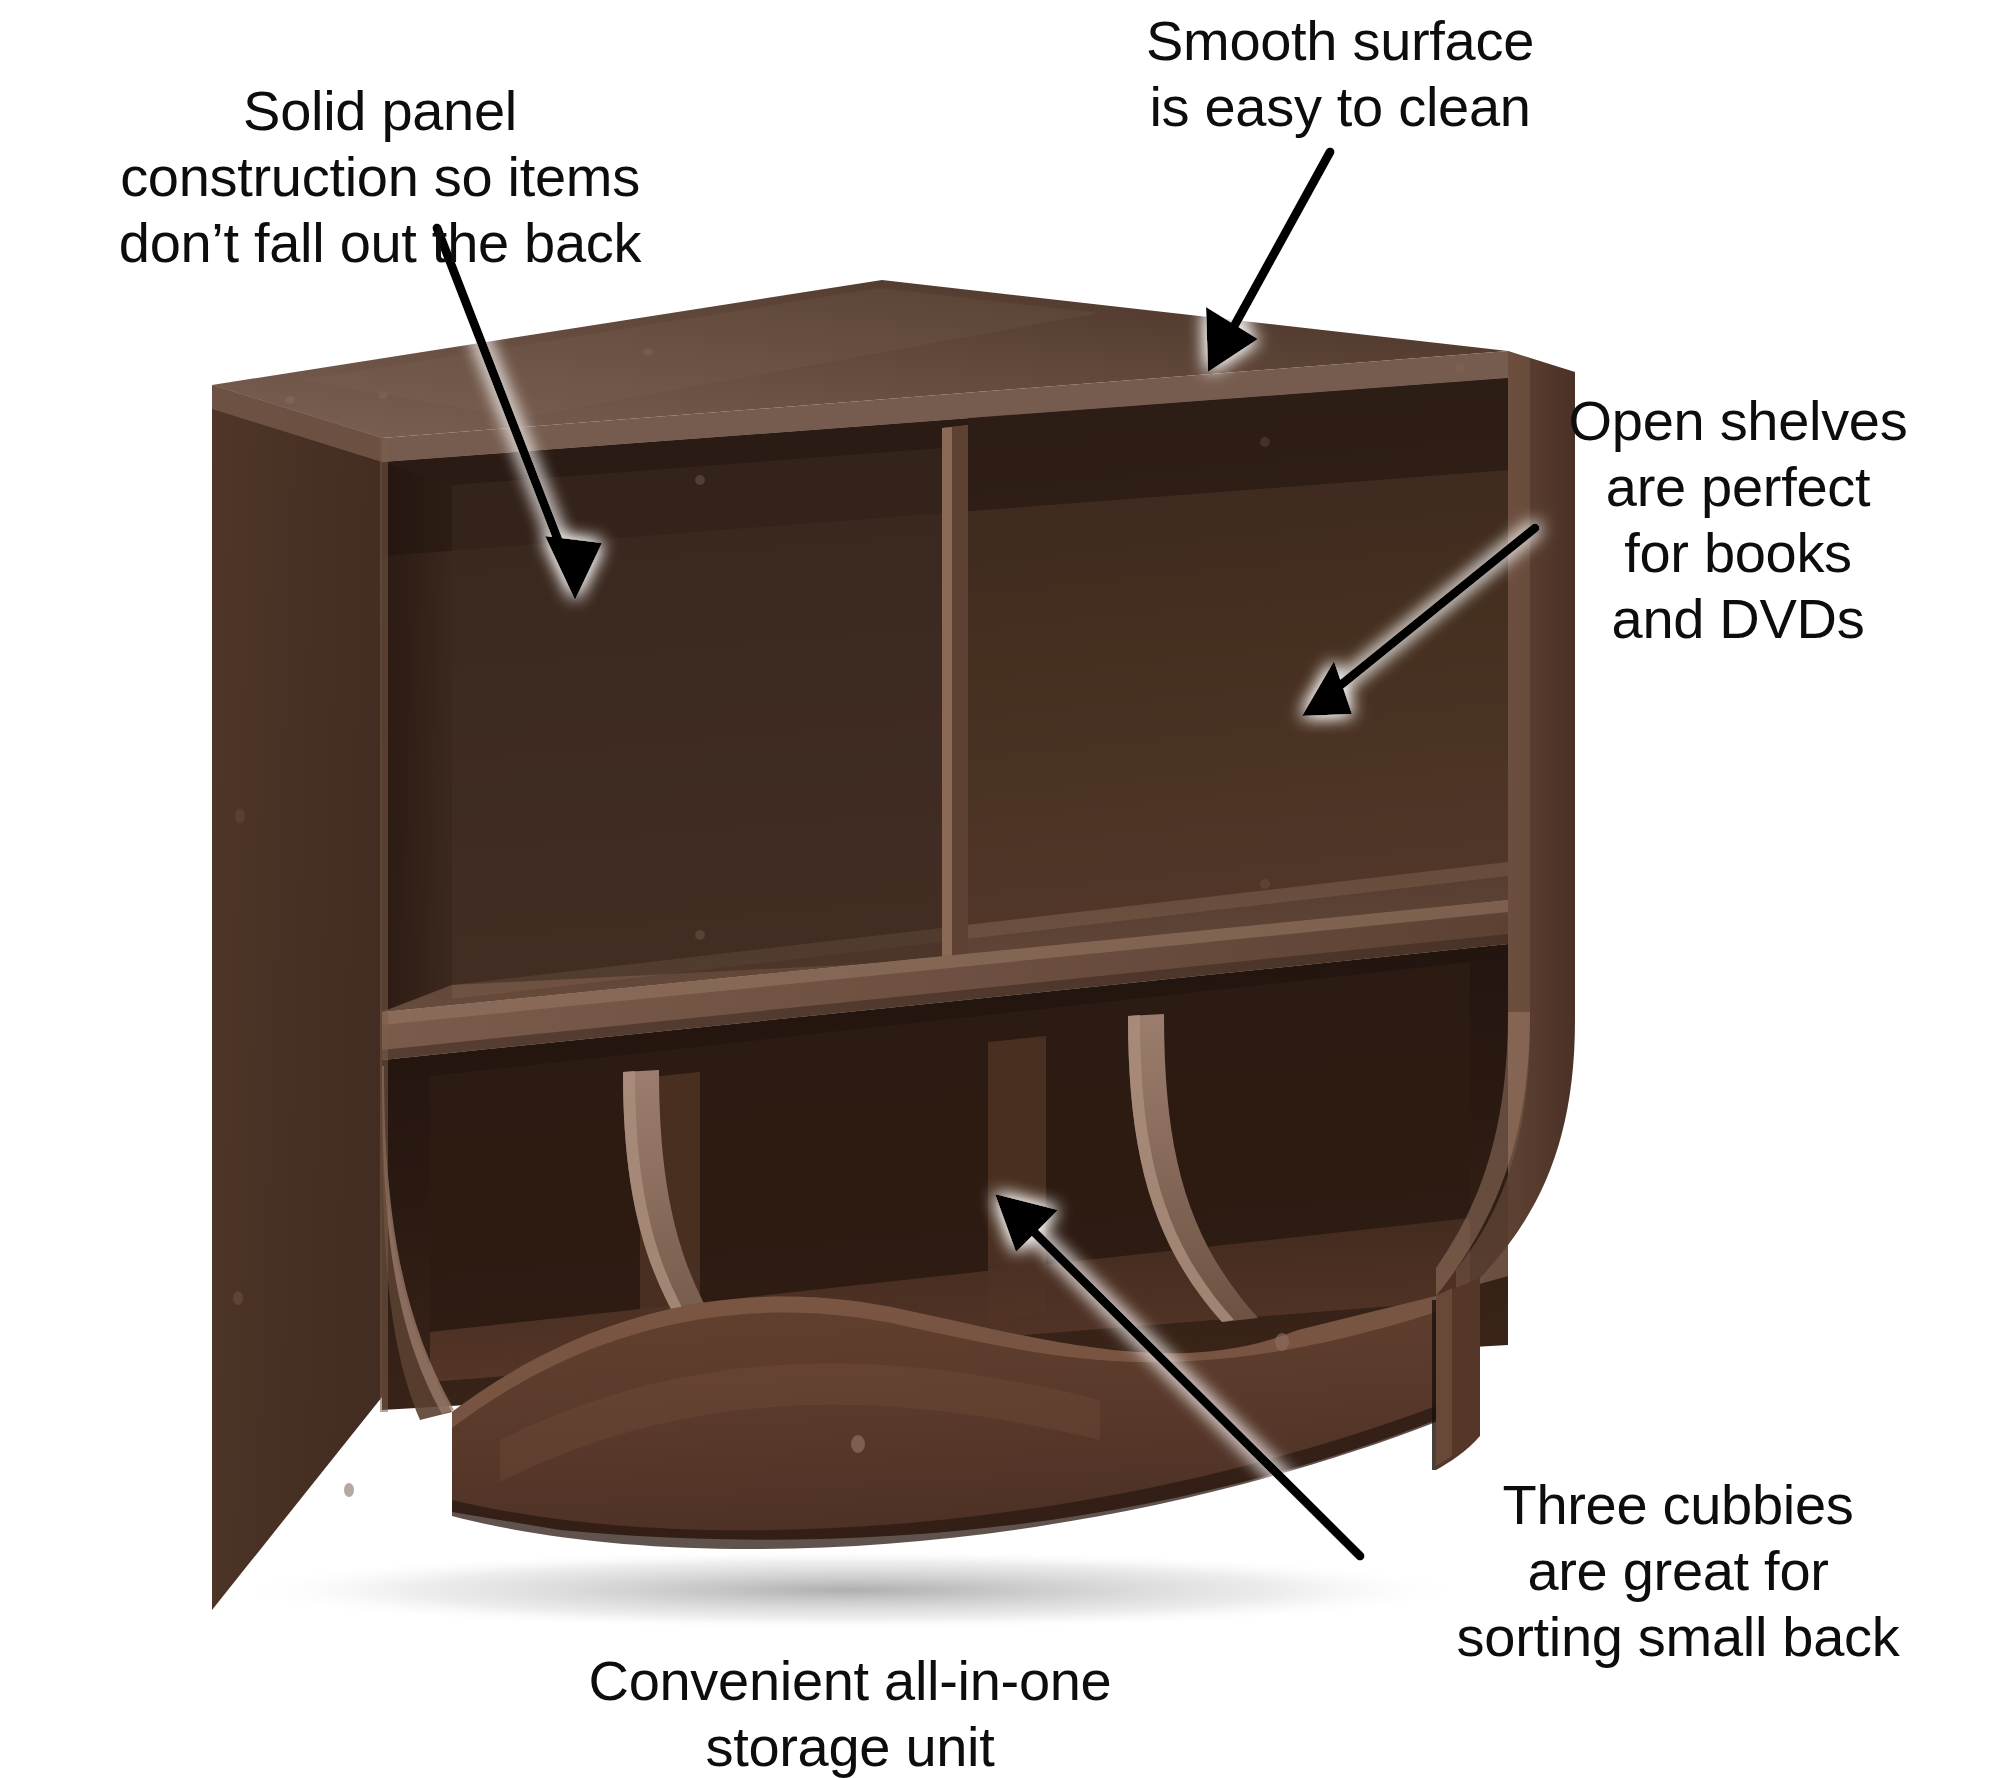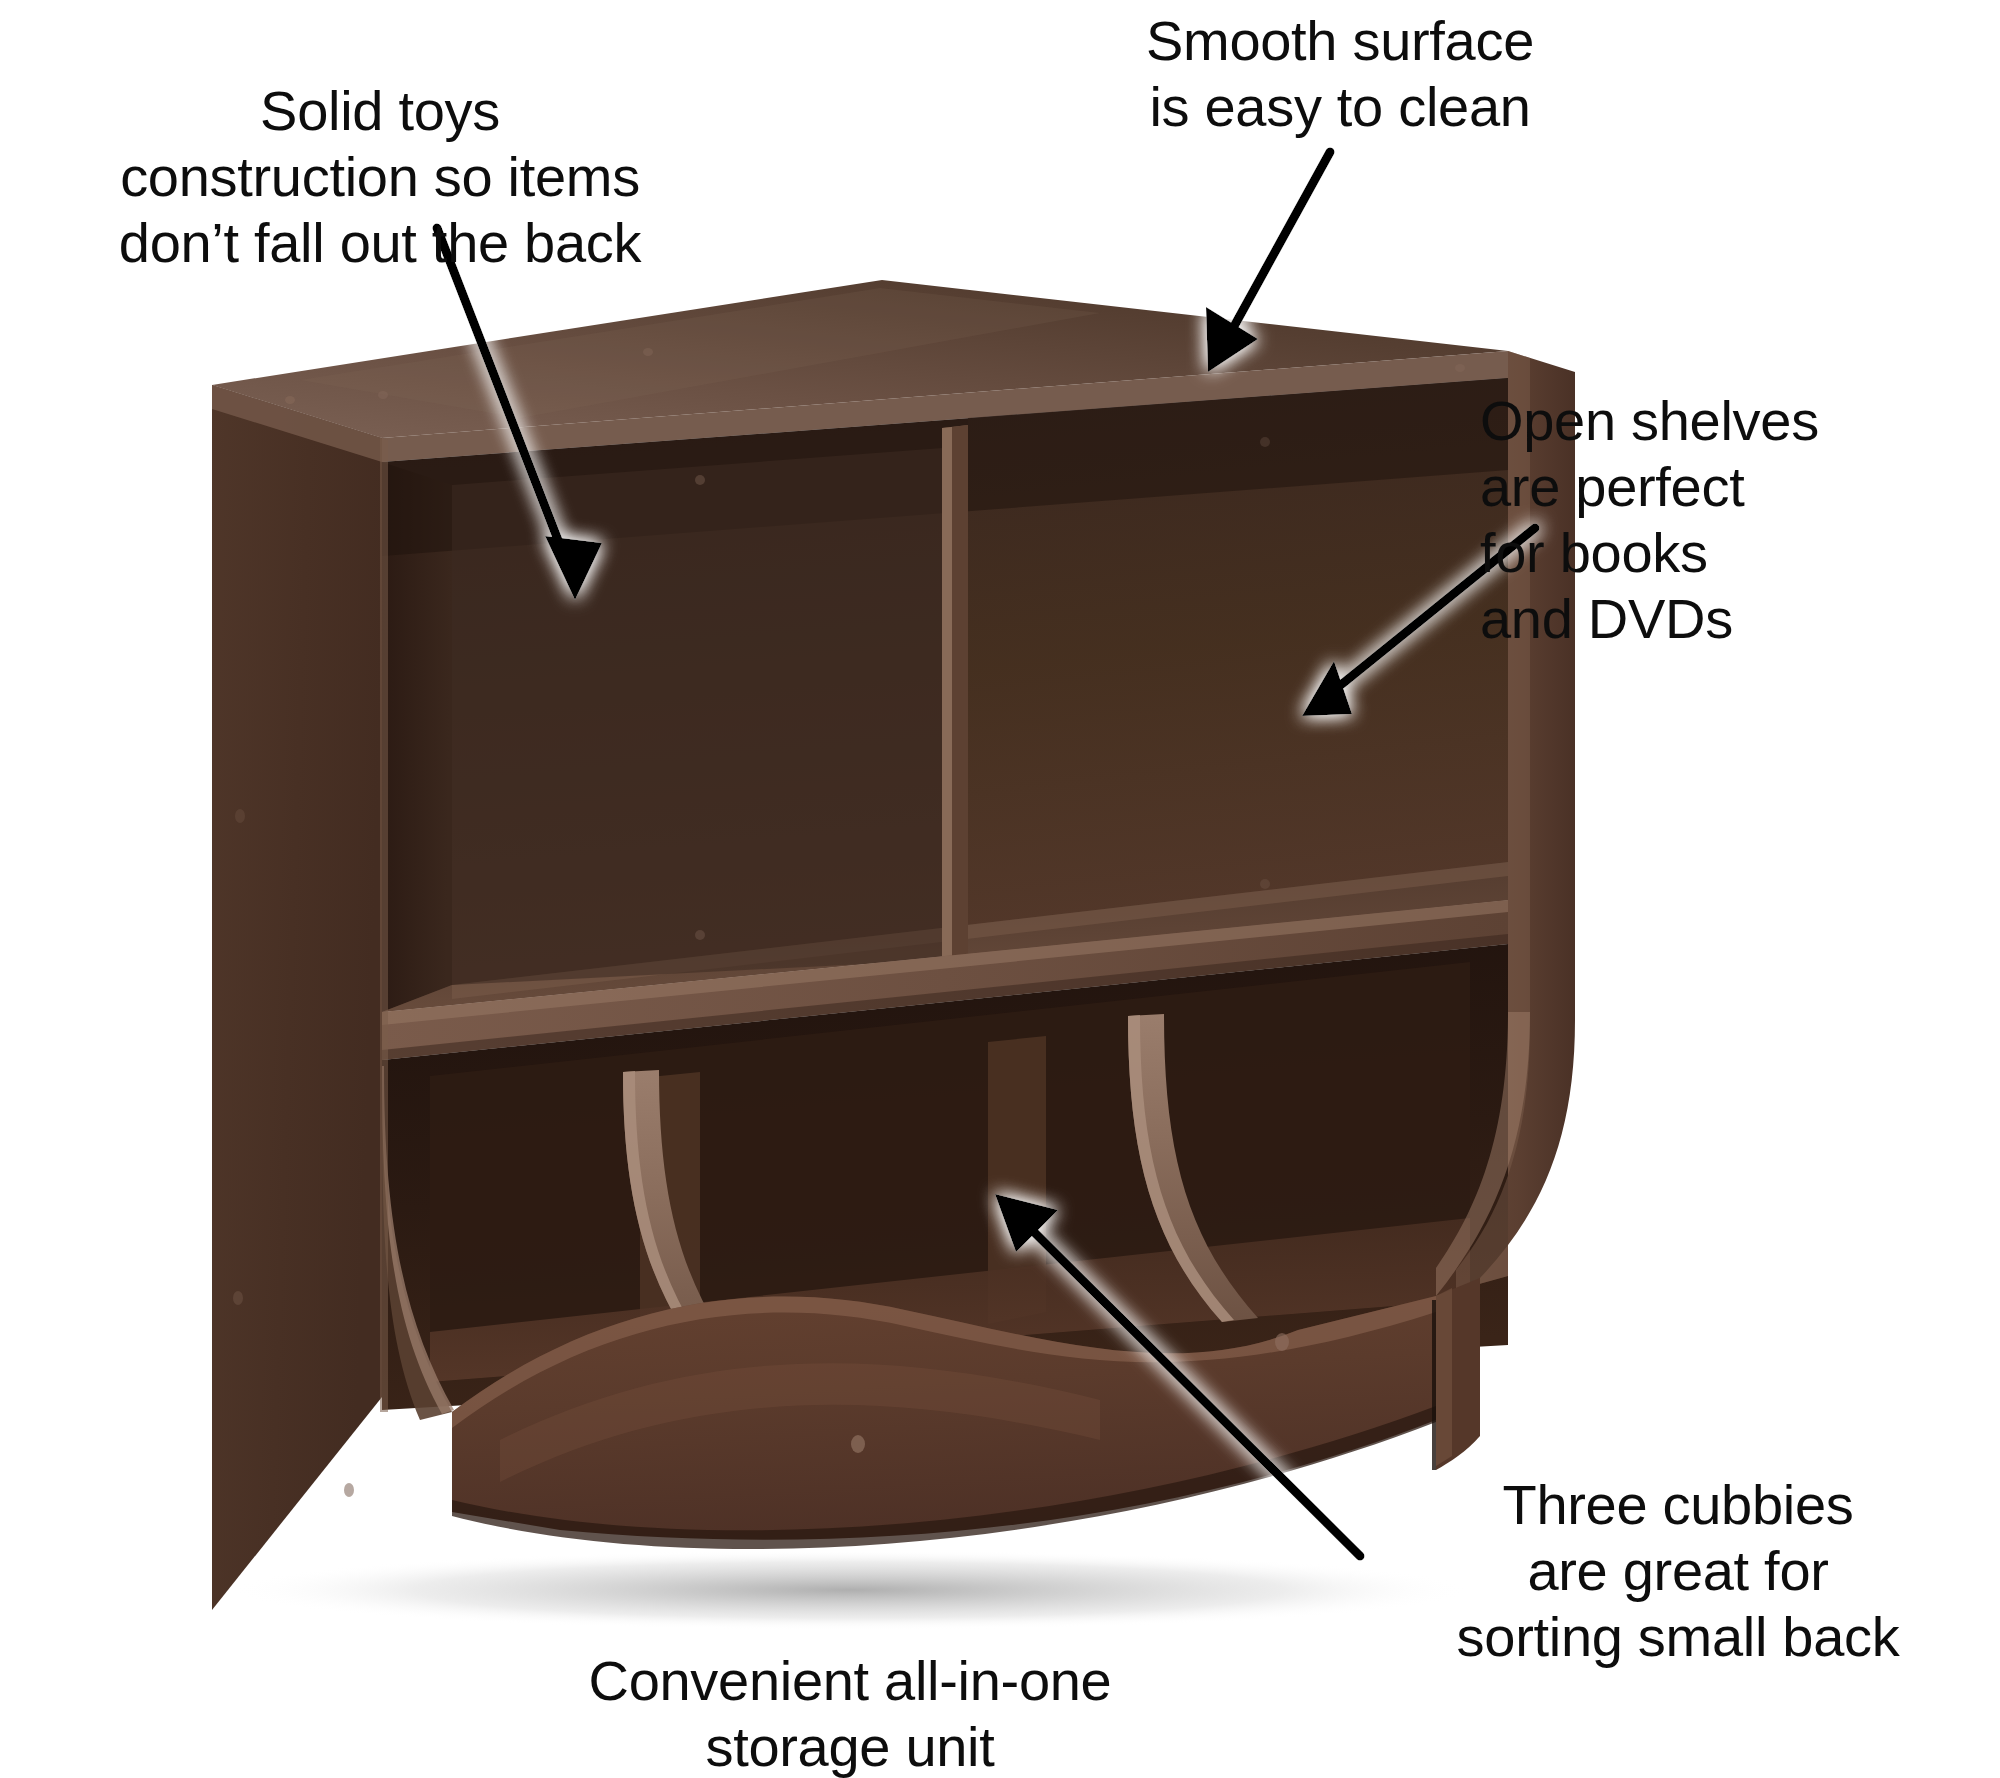--- a/index.html
+++ b/index.html
@@ -32,21 +32,21 @@
     line-height: 1.18;
     font-weight: 400;
     letter-spacing: -0.3px;
     white-space: pre-line;
     pointer-events: none;
   }
   .ta-center { text-align: center; }
 
   #cal-solid-panel      { left: 60px;   top: 78px;   width: 640px;  text-align: center; }
   #cal-smooth-surface   { left: 1060px; top: 8px;    width: 560px;  text-align: center; }
-  #cal-open-shelves     { left: 1480px; top: 388px;  width: 516px;  text-align: left; }
+  #cal-open-shelves     { left: 1480px; top: 388px;  width: 516px;  text-align: center; }
   #cal-three-cubbies    { left: 1356px; top: 1472px; width: 644px;  text-align: center; }
   #cal-all-in-one       { left: 450px;  top: 1648px; width: 800px;  text-align: center; }
 </style>
 </head>
 <body>
 
 <div id="stage">
 
   <svg id="scene" viewBox="0 0 2000 1778">
     <defs>
@@ -292,21 +292,21 @@
         <polygon points="1302,716 1334,661 1352,714"></polygon>
       </g>
 
       <g>
         <line x1="1360" y1="1556" x2="1030" y2="1228" stroke="#000000" stroke-width="9" stroke-linecap="round"></line>
         <polygon points="995,1194 1058,1210 1016,1252"></polygon>
       </g>
     </g>
   </svg>
 
-  <div class="callout ta-center" id="cal-solid-panel">Solid toys
+  <div class="callout ta-center" id="cal-solid-panel">Solid panel
 construction so items
 don’t fall out the back</div>
 
   <div class="callout ta-center" id="cal-smooth-surface">Smooth surface
 is easy to clean</div>
 
   <div class="callout ta-center" id="cal-open-shelves">Open shelves
 are perfect
 for books
 and DVDs</div>

